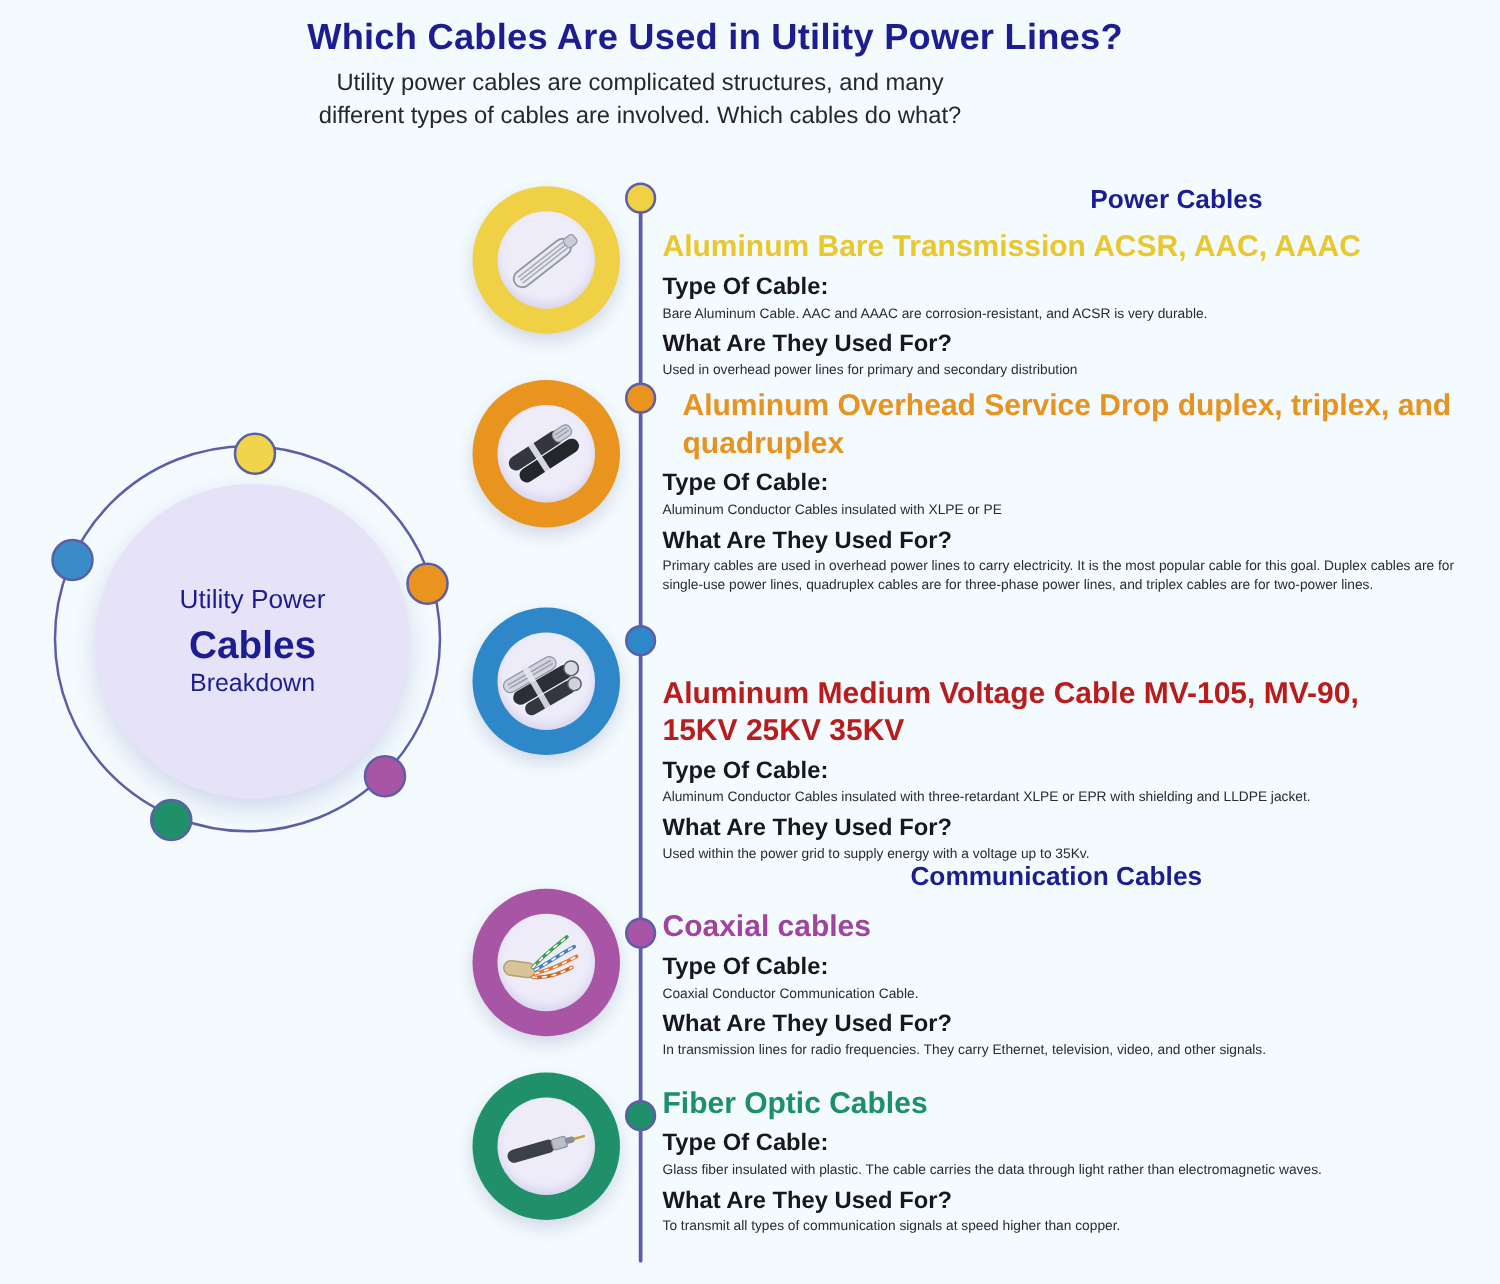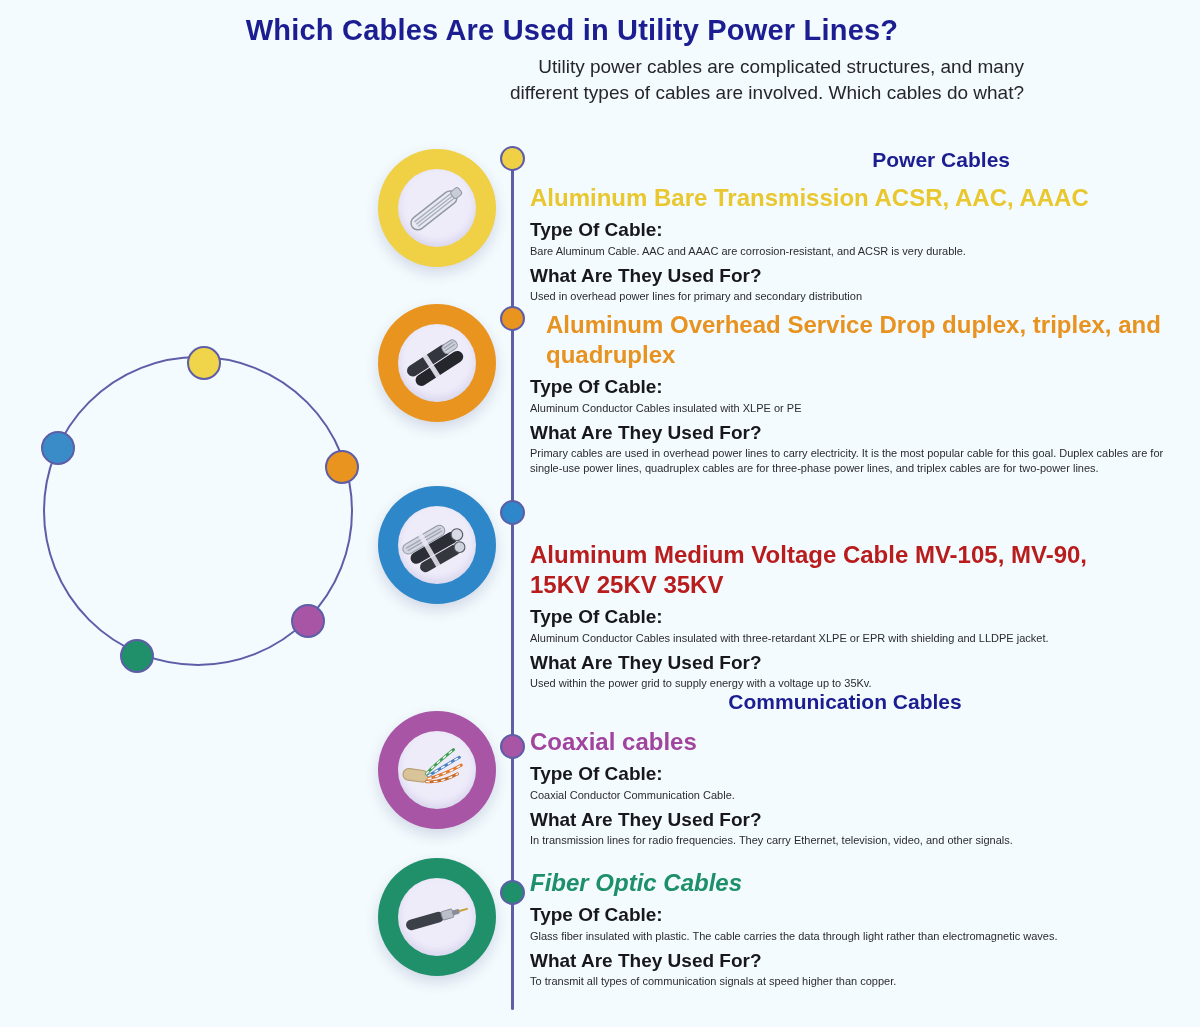--- a/index.html
+++ b/index.html
@@ -2,21 +2,21 @@
 <html><head>
 <meta charset="utf-8">
 <style>
   html,body{margin:0;padding:0;}
   body{font-family:"Liberation Sans","DejaVu Sans",sans-serif;background:#f3fbfe;}
   .page{position:relative;width:1200px;height:1027px;background:#f3fbfe;overflow:hidden;margin:0 auto;}
 
   
   .main-title{position:absolute;top:14px;left:0;width:1144px;text-align:center;
     font-size:29px;font-weight:700;color:#1b1d91;margin:0;letter-spacing:.2px;}
-  .subtitle{position:absolute;left:0;width:1024px;text-align:right;margin:0;
+  .subtitle{position:absolute;left:0;width:1024px;text-align:center;margin:0;
     font-size:19px;color:#26262b;}
   .subtitle.l1{top:56px;}
   .subtitle.l2{top:82px;}
 
   
   .outer-ring{position:absolute;left:43px;top:356px;width:310px;height:310px;
     border:2px solid #5d5da8;border-radius:50%;box-sizing:border-box;}
   .inner-circle{position:absolute;left:76px;top:387px;width:252px;height:252px;border-radius:50%;
     background:#e6e3f8;box-shadow:0 8px 20px rgba(92,92,168,.22);
     display:flex;flex-direction:column;align-items:center;justify-content:center;text-align:center;}
@@ -48,20 +48,25 @@
 </head>
 <body>
 
 <div class="page">
 
   <h1 class="main-title">Which Cables Are Used in Utility Power Lines?</h1>
   <p class="subtitle l1">Utility power cables are complicated structures, and many</p>
   <p class="subtitle l2">different types of cables are involved. Which cables do what?</p>
 
   <div class="outer-ring"></div>
+  <div class="inner-circle">
+    <p class="ic-line1">Utility Power</p>
+    <p class="ic-line2">Cables</p>
+    <p class="ic-line3">Breakdown</p>
+  </div>
   <span class="sat-dot" style="left: 187px; top: 346px; background: rgb(240, 212, 74);"></span>
   <span class="sat-dot" style="left: 41px; top: 431px; background: rgb(58, 140, 200);"></span>
   <span class="sat-dot" style="left: 325px; top: 450px; background: rgb(232, 148, 31);"></span>
   <span class="sat-dot" style="left: 291px; top: 604px; background: rgb(168, 85, 165);"></span>
   <span class="sat-dot" style="left: 120px; top: 639px; background: rgb(32, 144, 106);"></span>
 
   <div class="tl-line"></div>
   <span class="tl-dot" style="top: 146px; background: rgb(240, 208, 68);"></span>
   <span class="tl-dot" style="top: 306px; background: rgb(232, 148, 31);"></span>
   <span class="tl-dot" style="top: 500px; background: rgb(45, 135, 200);"></span>
@@ -175,20 +180,20 @@
 
   <section class="item" style="top:727px;">
     <h3 class="item-title" style="color: rgb(161, 68, 158);">Coaxial cables</h3>
     <h4 class="sub-label">Type Of Cable:</h4>
     <p class="body-text">Coaxial Conductor Communication Cable.</p>
     <h4 class="sub-label">What Are They Used For?</h4>
     <p class="body-text">In transmission lines for radio frequencies. They carry Ethernet, television, video, and other signals.</p>
   </section>
 
   <section class="item" style="top:868px;">
-    <h3 class="item-title" style="color: rgb(29, 143, 105); font-style: italic;">Fiber Optic Cables</h3>
+    <h3 class="item-title" style="color: rgb(29, 143, 105);">Fiber Optic Cables</h3>
     <h4 class="sub-label">Type Of Cable:</h4>
     <p class="body-text">Glass fiber insulated with plastic. The cable carries the data through light rather than electromagnetic waves.</p>
     <h4 class="sub-label">What Are They Used For?</h4>
     <p class="body-text">To transmit all types of communication signals at speed higher than copper.</p>
   </section>
 
 </div>
 
 </body></html>

